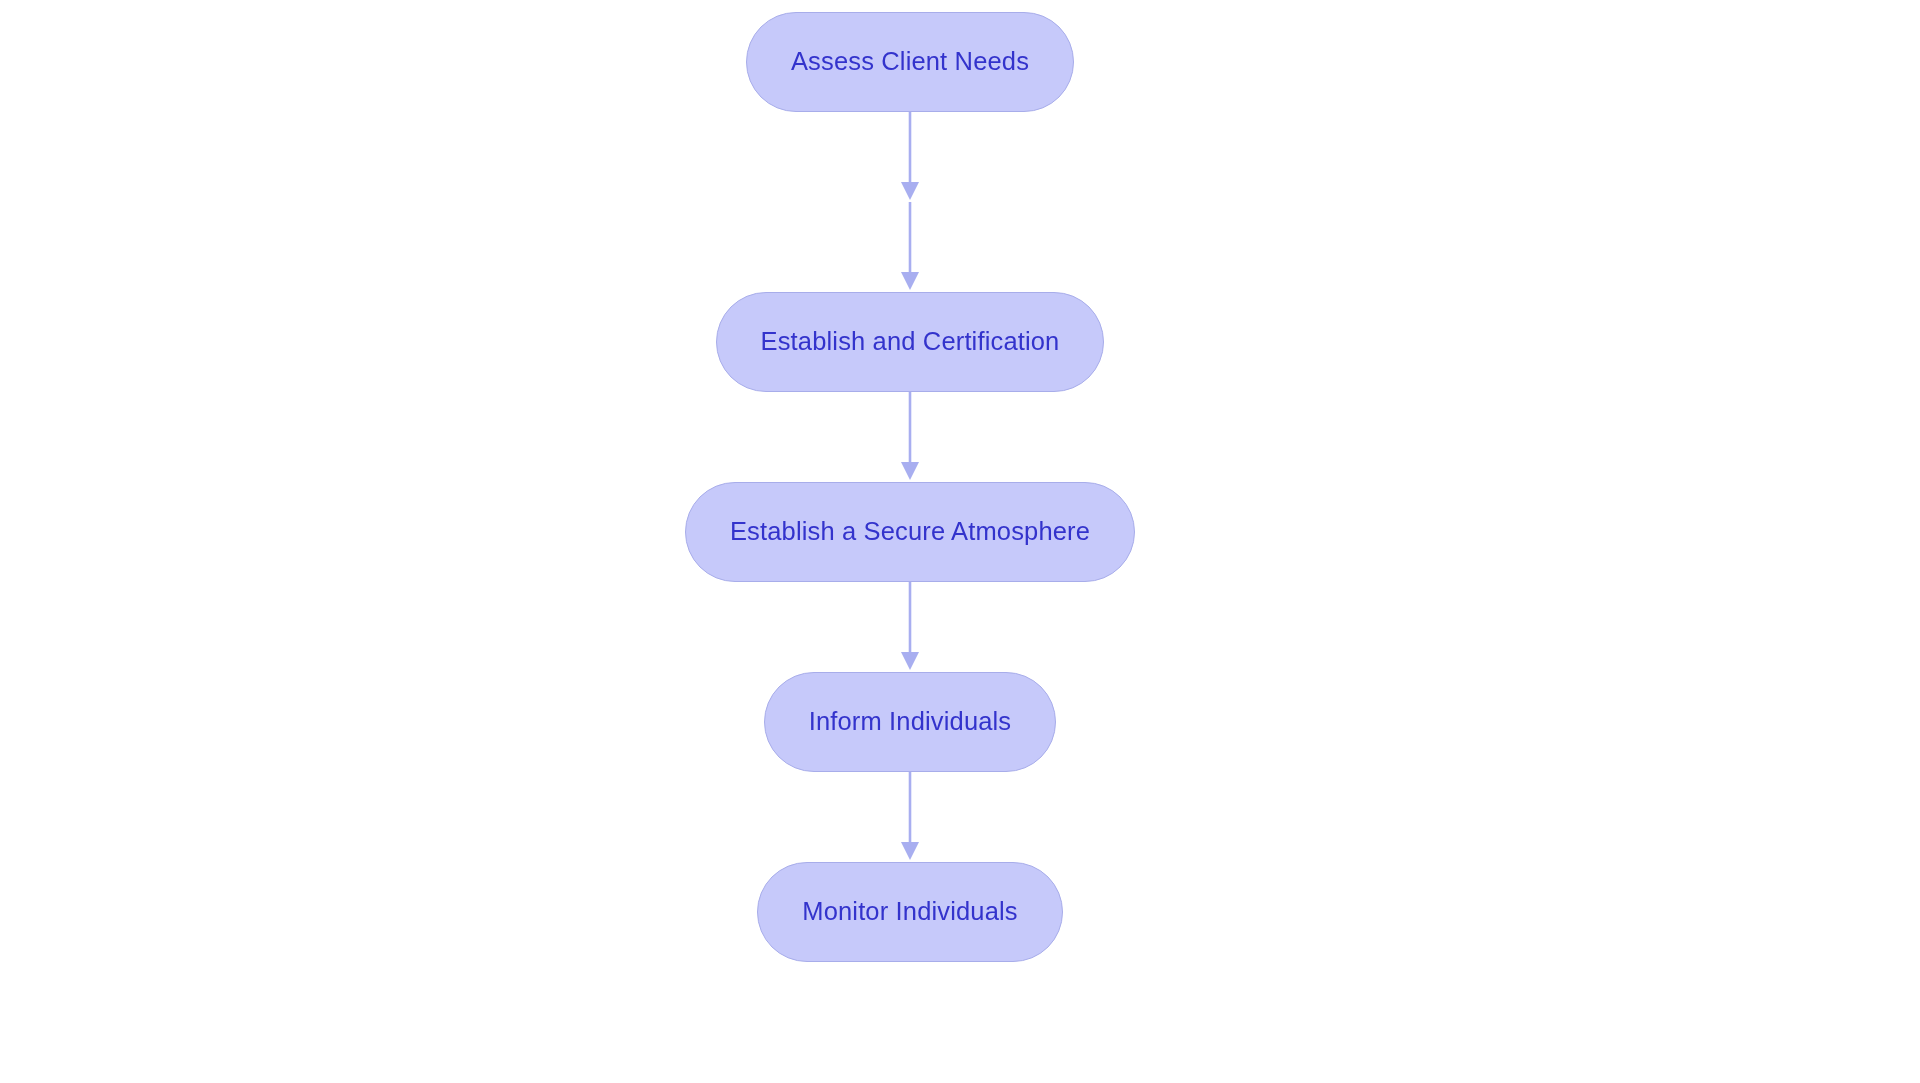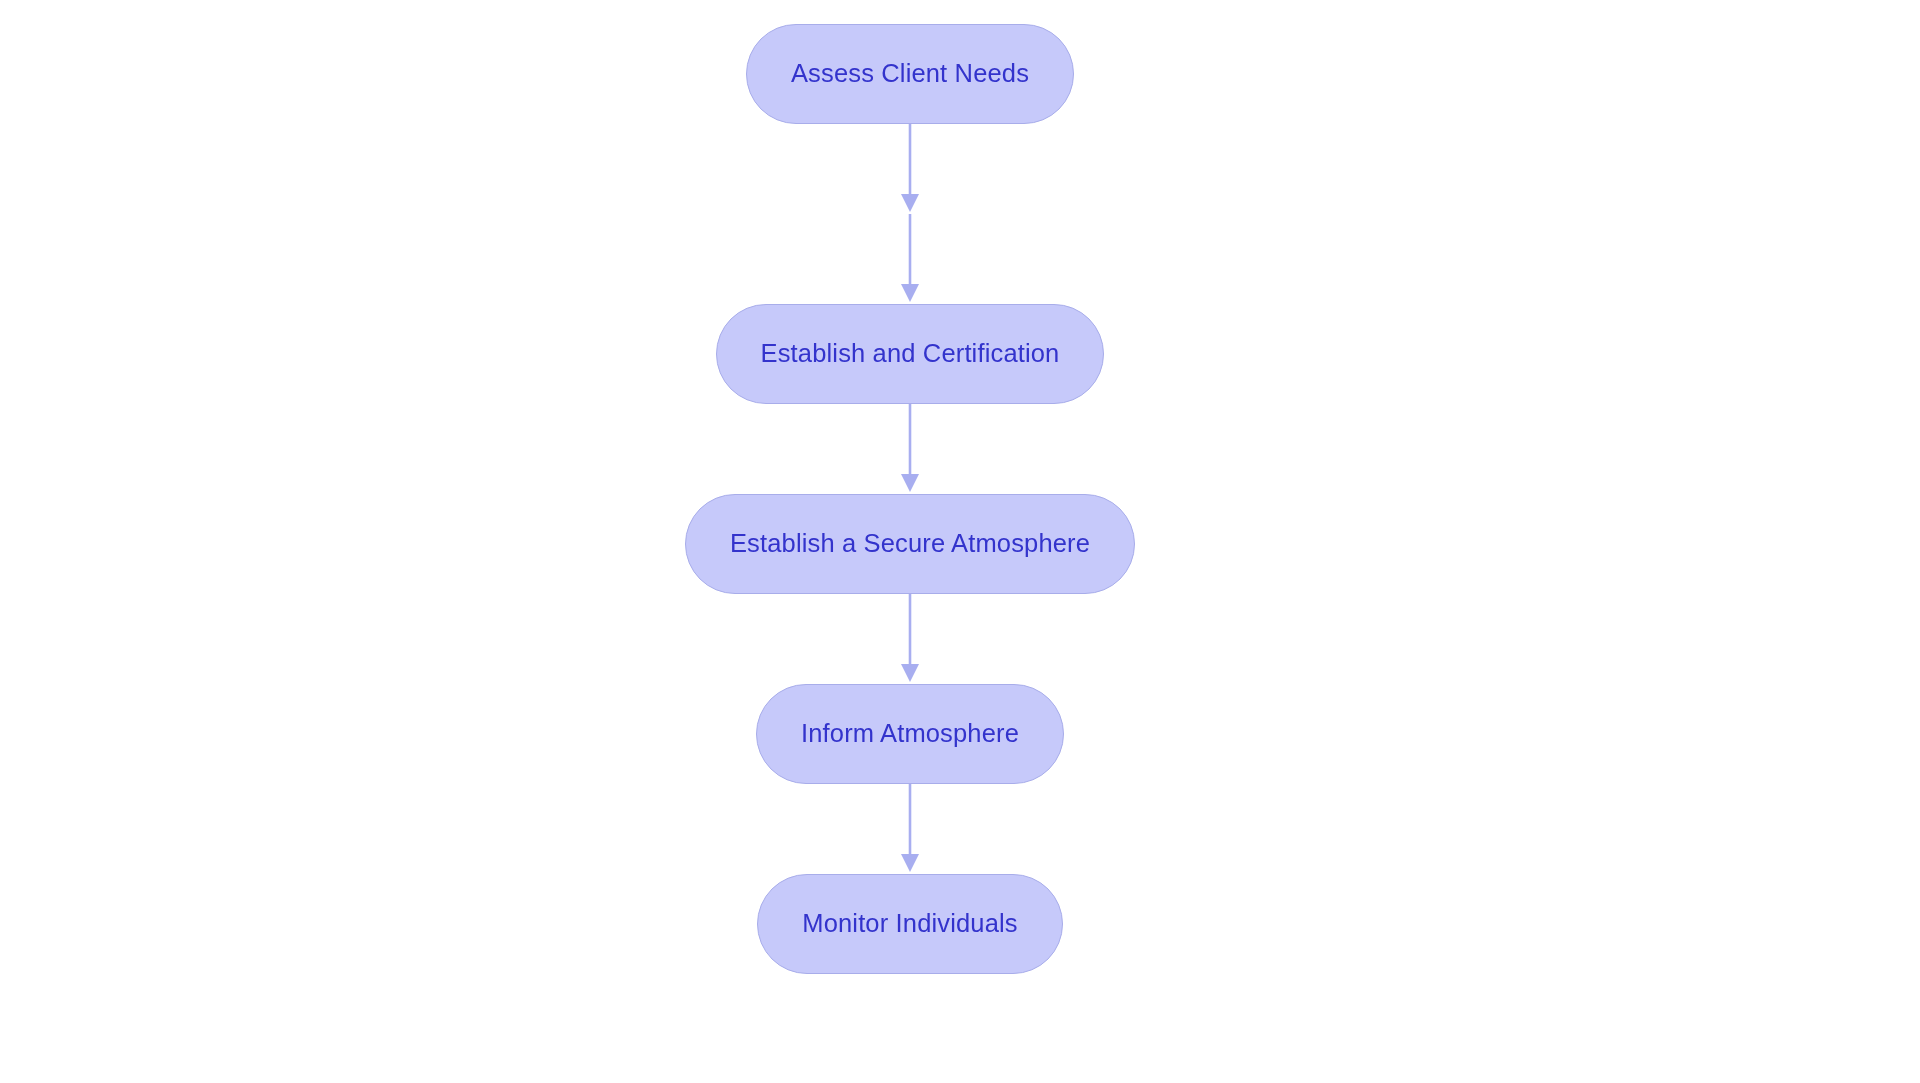--- a/index.html
+++ b/index.html
@@ -24,21 +24,21 @@
   .flow-column {
     position: absolute;
     left: 0;
     top: 0;
     width: 1820px;
     height: 1083px;
     display: flex;
     flex-direction: column;
     align-items: center;
     justify-content: flex-start;
-    padding-top: 24px;
+    padding-top: 12px;
     box-sizing: border-box;
   }
 
   .flow-node {
     position: relative;
     box-sizing: border-box;
     height: 100px;
     display: flex;
     align-items: center;
     justify-content: center;
@@ -114,21 +114,21 @@
     </div>
 
     <div class="flow-connector">
       <svg viewBox="0 0 40 90" xmlns="http://www.w3.org/2000/svg" aria-hidden="true">
         <line x1="20" y1="0" x2="20" y2="72" stroke="#a8aef0" stroke-width="2.6"></line>
         <polygon points="11,70 29,70 20,88" fill="#a8aef0"></polygon>
       </svg>
     </div>
 
     <div class="flow-node">
-      <span class="flow-node-label">Inform Atmosphere</span>
+      <span class="flow-node-label">Inform Individuals</span>
     </div>
 
     <div class="flow-connector">
       <svg viewBox="0 0 40 90" xmlns="http://www.w3.org/2000/svg" aria-hidden="true">
         <line x1="20" y1="0" x2="20" y2="72" stroke="#a8aef0" stroke-width="2.6"></line>
         <polygon points="11,70 29,70 20,88" fill="#a8aef0"></polygon>
       </svg>
     </div>
 
     <div class="flow-node">

